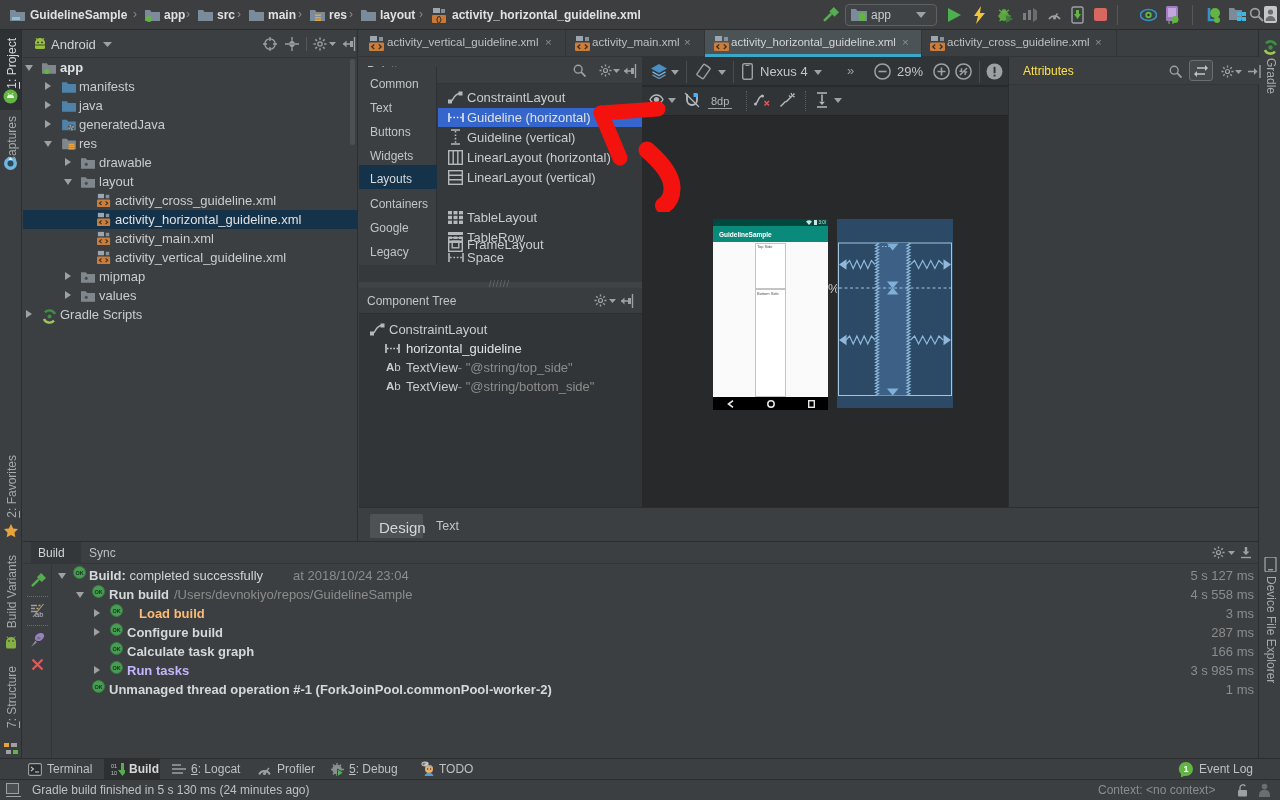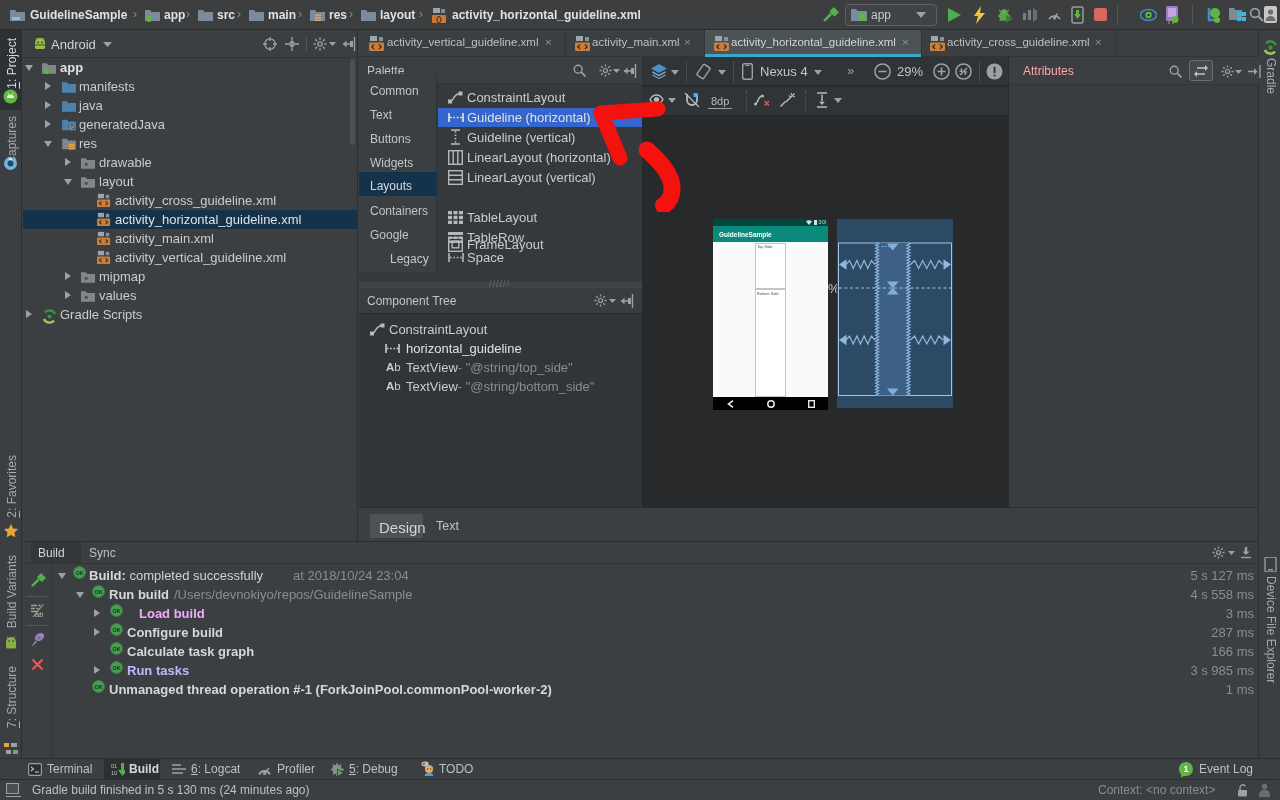--- a/index.html
+++ b/index.html
@@ -402,30 +402,30 @@
       </svg>
     <svg class="abs" style="left:254px;top:12px;" width="7" height="4" viewBox="0 0 7 4">
         <path fill="#9da1a4" d="M0 0h7L3.5 4z"></path>
       </svg>
     <svg class="abs" style="left:265px;top:7px;" width="13" height="14" viewBox="0 0 13 14">
         <path stroke="#9da1a4" stroke-width="1.4" d="M11.5 0v14M8 7H0"></path>
         <path fill="#9da1a4" d="M3.5 3.5L0 7l3.5 3.5z"></path>
         <rect x="7" y="4" width="3" height="6" fill="#9da1a4"></rect>
       </svg>
 
-    <div class="abs" style="left:0;top:17px;width:78px;height:198px;background:#3c3f41;border-right:1px solid #2e3133;font-size:12px;color:#c2c5c7;">
+    <div class="abs" style="left:0;top:10px;width:78px;height:198px;background:#3c3f41;border-right:1px solid #2e3133;font-size:12px;color:#c2c5c7;">
       <div class="abs txt" style="left:11px;top:10px;">Common</div>
       <div class="abs txt" style="left:11px;top:34px;">Text</div>
       <div class="abs txt" style="left:11px;top:58px;">Buttons</div>
       <div class="abs txt" style="left:11px;top:82px;">Widgets</div>
       <div class="abs" style="left:0;top:98px;width:78px;height:24px;background:#14324a;"></div>
       <div class="abs txt" style="left:11px;top:105px;color:#d8dadc;">Layouts</div>
       <div class="abs txt" style="left:11px;top:130px;">Containers</div>
       <div class="abs txt" style="left:11px;top:154px;">Google</div>
-      <div class="abs txt" style="left:11px;top:178px;margin-left:20px;">Legacy</div>
+      <div class="abs txt" style="left:11px;top:178px;">Legacy</div>
     </div>
 
     <div class="abs" style="left:79px;top:27px;width:204px;height:198px;font-size:13px;color:#c9ccce;">
       <div class="row" style="top:4px;">
         <svg class="abs" style="left:10px;top:3px;" width="15" height="13" viewBox="0 0 15 13">
             <path fill="none" stroke="#b5b9bc" stroke-width="1.5" d="M2.5 10.5C6 10.5 4.5 2.5 12.5 2.5"></path>
             <rect x="0" y="8.5" width="4" height="4" fill="#b5b9bc"></rect>
             <rect x="10.5" y="0.5" width="4" height="4" fill="#b5b9bc"></rect>
           </svg>
         <span class="abs" style="left:29px;">ConstraintLayout</span>
@@ -691,21 +691,21 @@
         <path d="M50 169.5h11.5l-5.8 7z"></path>
         <path d="M50 62.5h11.5l-5.8 7z"></path>
         <path d="M50 75.5h11.5l-5.8-7z"></path>
       </g>
       <path d="M45 27.5h8" stroke="#8fb8da" stroke-width="1.2" stroke-dasharray="1.5 1.5"></path>
     </svg>
   </div>
 
   <div class="abs" id="attributes" style="left:1008px;top:57px;width:250px;height:450px;background:#3a3d3f;border-left:1px solid #2b2d2f;">
     <div class="abs" style="left:0;top:0;width:250px;height:28px;background:#3c3f41;border-bottom:1px solid #333638;"></div>
-    <span class="abs txt" style="left:14px;top:7px;font-size:12px;color:#fca5a5;">Attributes</span>
+    <span class="abs txt" style="left:14px;top:7px;font-size:12px;color:#fde047;">Attributes</span>
     <svg class="abs" style="left:160px;top:8px;" width="13" height="13" viewBox="0 0 13 13">
         <circle cx="5.2" cy="5.2" r="3.9" fill="none" stroke="#9da1a4" stroke-width="1.4"></circle>
         <path stroke="#9da1a4" stroke-width="1.8" d="M8.2 8.2L12.5 12.5"></path>
       </svg>
     <div class="abs" style="left:180px;top:3px;width:24px;height:21px;border:1px solid #6a6e71;border-radius:3px;background:#45494b;"></div>
     <svg class="abs" style="left:185px;top:8px;" width="14" height="12" viewBox="0 0 14 12">
         <path stroke="#c2c5c7" stroke-width="1.4" d="M3 3h10M1 9h10" fill="none"></path>
         <path fill="#c2c5c7" d="M11 6V0l3 3zM3 12V6L0 9z"></path>
       </svg>
     <svg class="abs" style="left:212px;top:8px;" width="13" height="13" viewBox="0 0 14 14">
@@ -779,21 +779,21 @@
           </svg>
         <span class="abs" style="left:57px;"><b style="color:#d5d8da;">Run build</b></span>
           <span class="abs gray" style="left:122px;">/Users/devnokiyo/repos/GuidelineSample</span>
         <span class="abs gray" style="right:4px;">4 s 558 ms</span>
         </div>
       <div class="row" style="top:40px;">
           <i class="ar-r" style="left:42px;"></i>
         <svg class="abs okic" style="left:58px;">
             <use href="#okc"></use>
           </svg>
-        <span class="abs" style="left:75px;"><b style="color:#f0abfc;padding-left:12px;">Load build</b></span>
+        <span class="abs" style="left:75px;"><b style="color:#fdba74;padding-left:12px;">Load build</b></span>
         <span class="abs gray" style="right:4px;">3 ms</span>
         </div>
       <div class="row" style="top:59px;">
           <i class="ar-r" style="left:42px;"></i>
         <svg class="abs okic" style="left:58px;">
             <use href="#okc"></use>
           </svg>
         <span class="abs" style="left:75px;"><b style="color:#d5d8da;">Configure build</b></span>
         <span class="abs gray" style="right:4px;">287 ms</span>
         </div>

